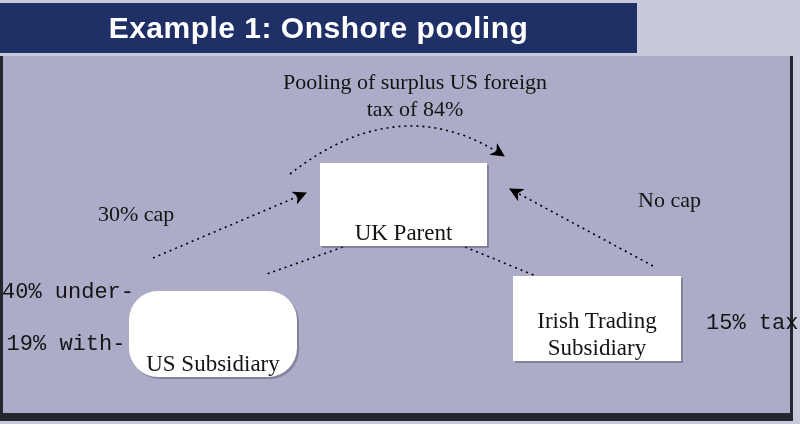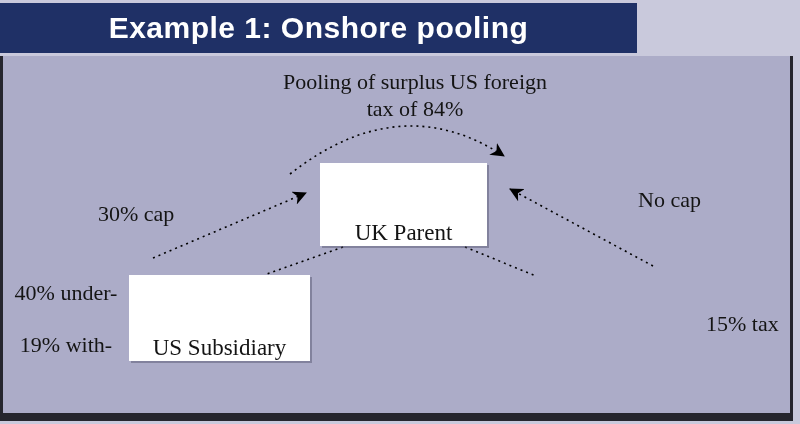--- a/index.html
+++ b/index.html
@@ -41,28 +41,28 @@
     background:var(--frame-dark);
   }
   .arrow-layer{position:absolute;left:0;top:0;width:800px;height:424px;pointer-events:none;}
   .node{
     position:absolute;background:var(--box-bg);
     display:flex;align-items:flex-end;justify-content:center;
     text-align:center;font-size:23px;line-height:27px;
     box-shadow:2px 2px 0 rgba(80,80,105,.45);
   }
   .node-uk{left:320px;top:163px;width:167px;height:83px;}
-  .node-us{left:129px;top:275px;width:181px;height:86px;}
+  .node-us{left:129px;top:291px;width:168px;height:86px;border-radius:29px;}
   .node-irish{left:513px;top:276px;width:168px;height:85px;}
   .note{position:absolute;font-size:22px;line-height:27px;white-space:nowrap;}
   .note-pooling{left:255px;top:68px;width:320px;text-align:center;}
   .note-uscap{left:98px;top:158px;margin-top:42px;}
   .note-irishcap{left:638px;top:186px;}
-  .note-ustax{left:2px;top:280px;width:128px;text-align:center;line-height:26px;}
-  .note-irishtax{left:706px;top:310px;}
+  .note-ustax{left:2px;top:280px;width:128px;text-align:center;line-height:26px;font-family:Liberation Mono, monospace;}
+  .note-irishtax{left:706px;top:310px;font-family:Liberation Mono, monospace;}
 </style>
 </head>
 <body>
 
 <div class="figure">
 
   <div class="title-bar">
     <span>Example 1: Onshore pooling</span>
   </div>
 
@@ -83,20 +83,26 @@
   </svg>
 
   <div class="node node-uk">
     <span>UK Parent</span>
   </div>
 
   <div class="node node-us">
     <span>US Subsidiary</span>
   </div>
 
+  <div class="node node-irish">
+    <span>
+      <span>Irish Trading</span><br>
+      <span>Subsidiary</span>
+    </span>
+  </div>
 
   <div class="note note-pooling">
     <span>Pooling of surplus US foreign</span><br>
     <span>tax of 84%</span>
   </div>
 
   <div class="note note-uscap">30% cap</div>
 
   <div class="note note-irishcap">No cap</div>
 

